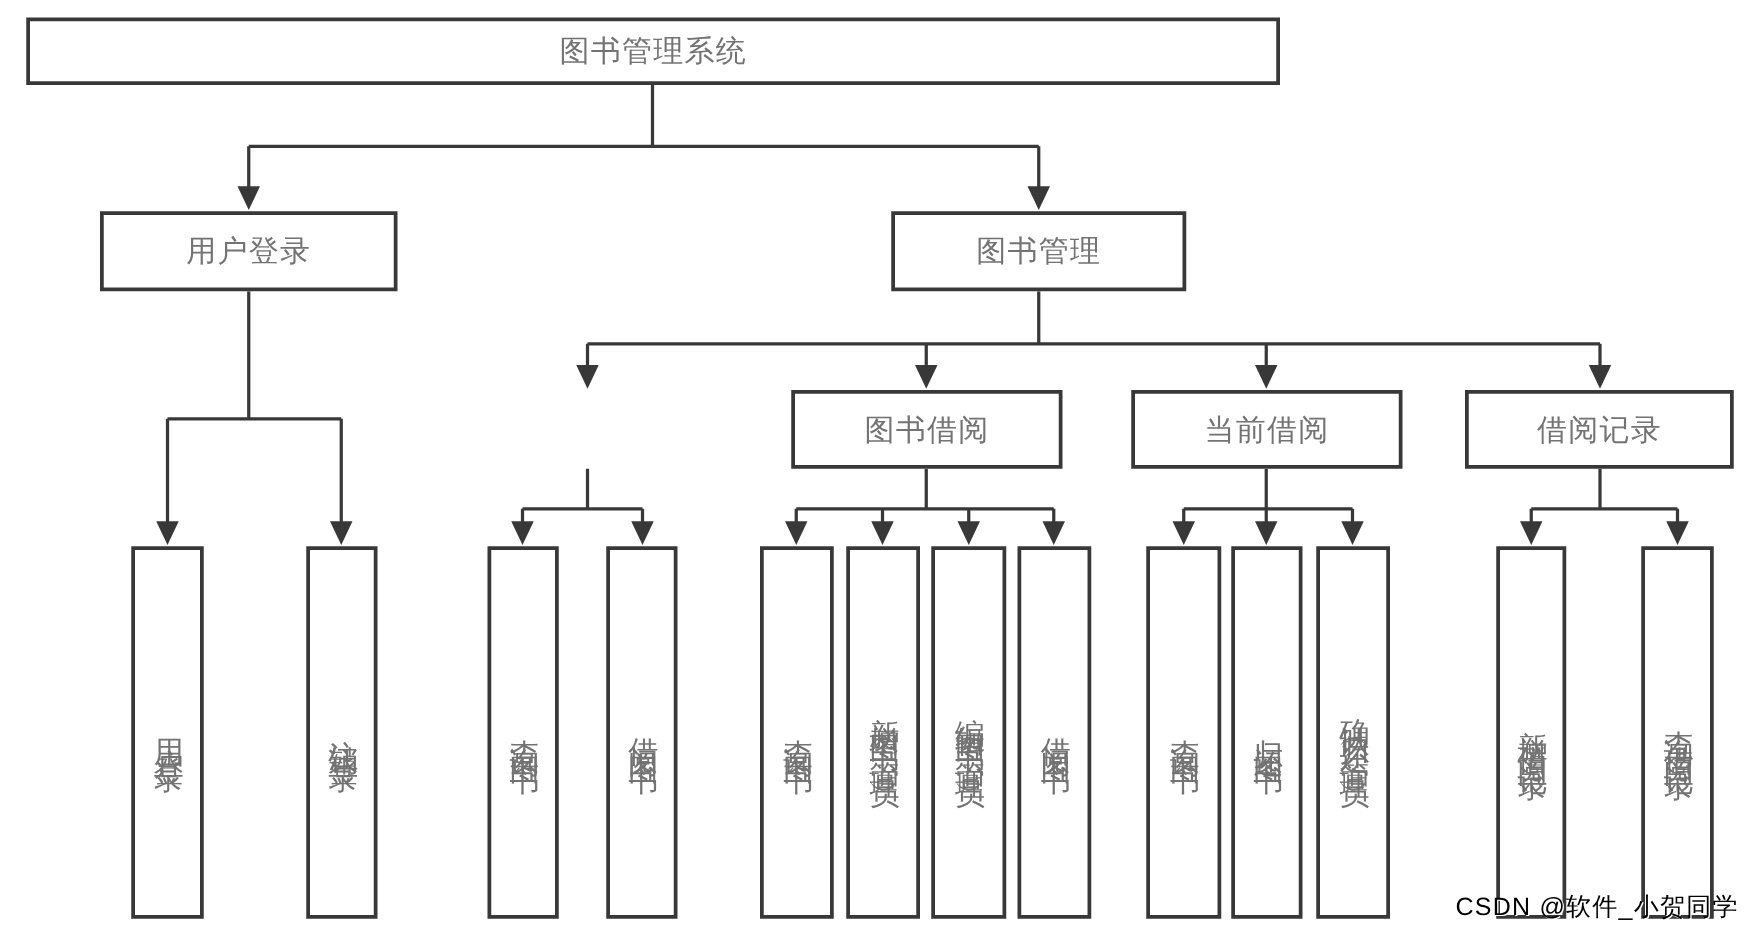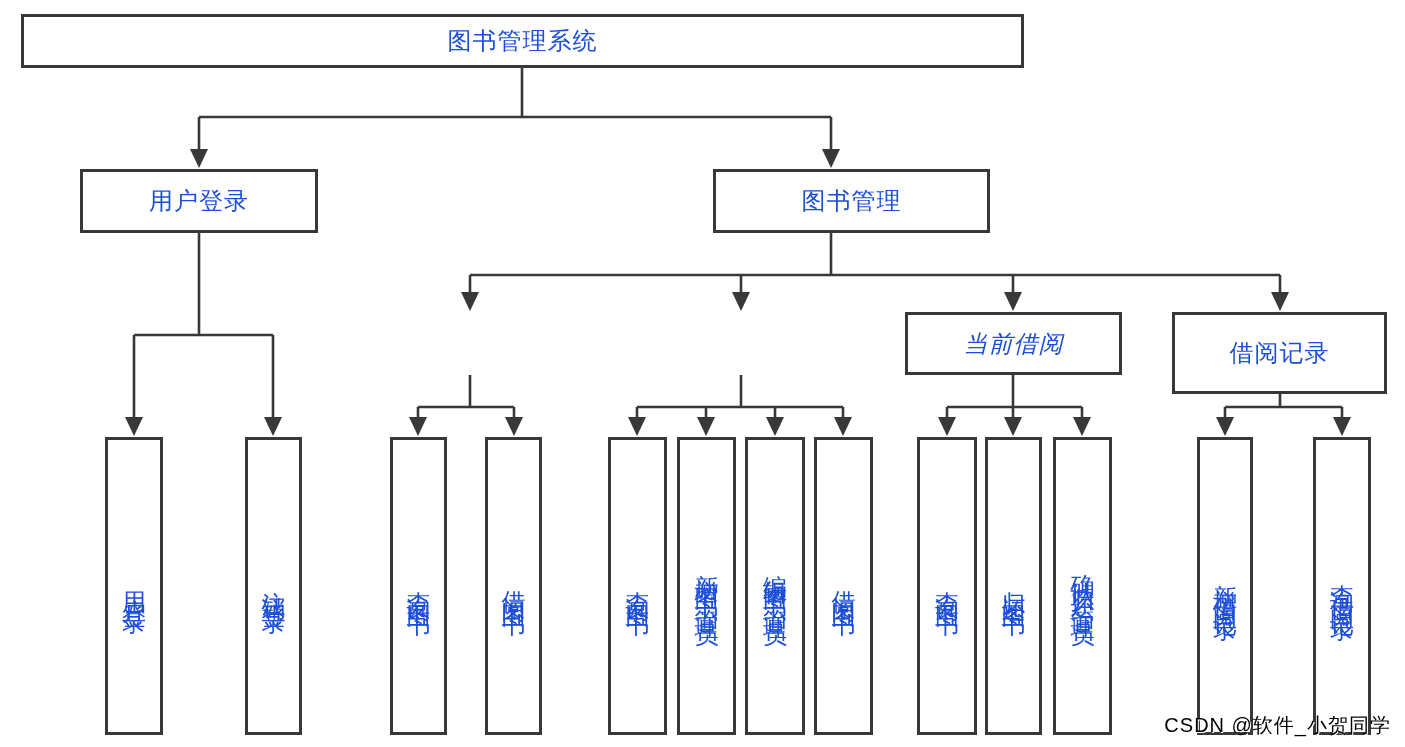--- a/index.html
+++ b/index.html
@@ -5,21 +5,21 @@
   html,body{margin:0;padding:0;background:#ffffff;}
   .stage{
     position:relative;width:1405px;height:747px;background:#ffffff;
     font-family:"Liberation Sans",sans-serif;overflow:hidden;
   }
   .wires{position:absolute;left:0;top:0;z-index:1;}
   .wires line{stroke:#383838;stroke-width:2.6;}
   .wires polygon{fill:#383838;stroke:none;}
   .box{
     position:absolute;box-sizing:border-box;z-index:2;
-    border:3px solid #383838;background:#ffffff;color:#1d4ed8;
+    border:3px solid #383838;background:#ffffff;color:#737373;
     display:flex;align-items:center;justify-content:center;
     font-size:24px;letter-spacing:1px;white-space:nowrap;
   }
   .vbox{
     writing-mode:vertical-rl;text-orientation:mixed;
     letter-spacing:7px;font-size:24px;
   }
   .watermark{
     position:absolute;right:14px;bottom:8px;z-index:5;
     font-size:20px;color:#000000;letter-spacing:1px;
@@ -82,24 +82,25 @@
       <polygon points="1073,417 1091,417 1082,436"></polygon>
       <line x1="1225" y1="407" x2="1225" y2="422"></line>
       <polygon points="1216,417 1234,417 1225,436"></polygon>
       <line x1="1342" y1="407" x2="1342" y2="422"></line>
       <polygon points="1333,417 1351,417 1342,436"></polygon>
     </svg>
 
   <div class="box" style="left:21px;top:14px;width:1003px;height:54px;">图书管理系统</div>
 
   <div class="box" style="left:80px;top:169px;width:238px;height:64px;">用户登录</div>
-  <div class="box" style="left:713px;top:169px;width:277px;height:64px;">图书管理</div>
+  <div class="box" style="left:713px;top:169px;width:236px;height:64px;">图书管理</div>
 
-  <div class="box" style="left:905px;top:312px;width:217px;height:63px;font-style:italic;">当前借阅</div>
-  <div class="box" style="left:1172px;top:312px;width:215px;height:82px;text-align:center;">借阅记录</div>
+  <div class="box" style="left:633px;top:312px;width:217px;height:63px;">图书借阅</div>
+  <div class="box" style="left:905px;top:312px;width:217px;height:63px;">当前借阅</div>
+  <div class="box" style="left:1172px;top:312px;width:215px;height:63px;text-align:center;">借阅记录</div>
 
   <div class="box vbox" style="left:105px;top:437px;width:58px;height:298px;">用户登录</div>
   <div class="box vbox" style="left:245px;top:437px;width:57px;height:298px;">注销登录</div>
 
   <div class="box vbox" style="left:390px;top:437px;width:57px;height:298px;">查询图书</div>
   <div class="box vbox" style="left:485px;top:437px;width:57px;height:298px;">借阅图书</div>
 
   <div class="box vbox" style="left:608px;top:437px;width:59px;height:298px;">查询图书</div>
   <div class="box vbox" style="left:677px;top:437px;width:59px;height:298px;">新增图书（管理员）</div>
   <div class="box vbox" style="left:745px;top:437px;width:60px;height:298px;">编辑图书（管理员）</div>

